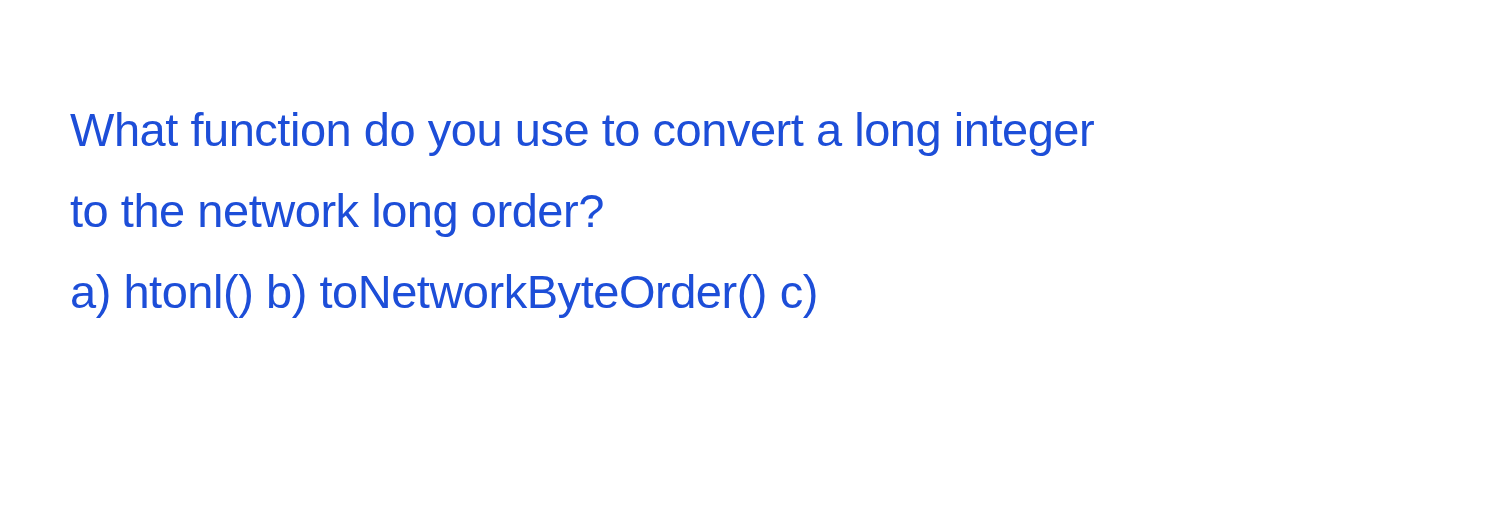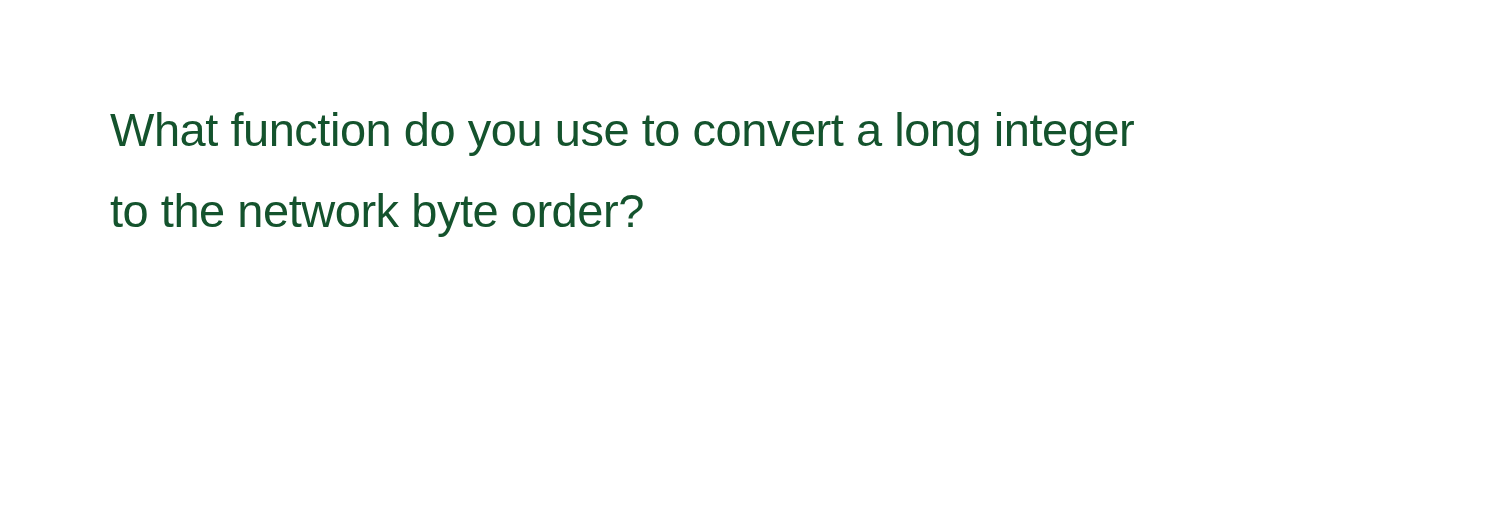--- a/index.html
+++ b/index.html
@@ -10,25 +10,25 @@
     body {
       font-family: -apple-system, BlinkMacSystemFont, "Segoe UI", Helvetica, Arial, sans-serif;
       background: #ffffff;
       width: 1500px;
       height: 512px;
       padding: 90px 70px;
     }
     .question-block {
       font-size: 47px;
       line-height: 1.72;
-      color: #14532d;
+      color: #1d4ed8;
       font-weight: 400;
       letter-spacing: -0.01em;
-      margin-left: 40px;
     }
   </style>
 </head>
 <body>
 
 <div class="question-block">
   <div>What function do you use to convert a long integer</div>
-  <div>to the network byte order?</div>
+  <div>to the network long order?</div>
+  <div>a) htonl() b) toNetworkByteOrder() c)</div>
 </div>
 
 </body></html>

